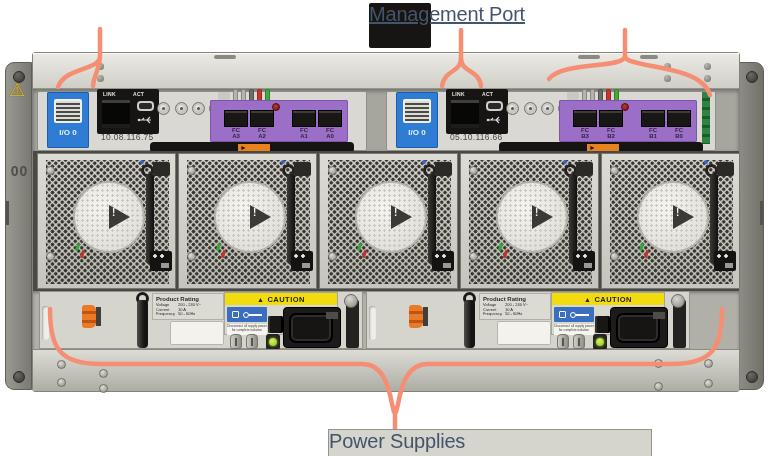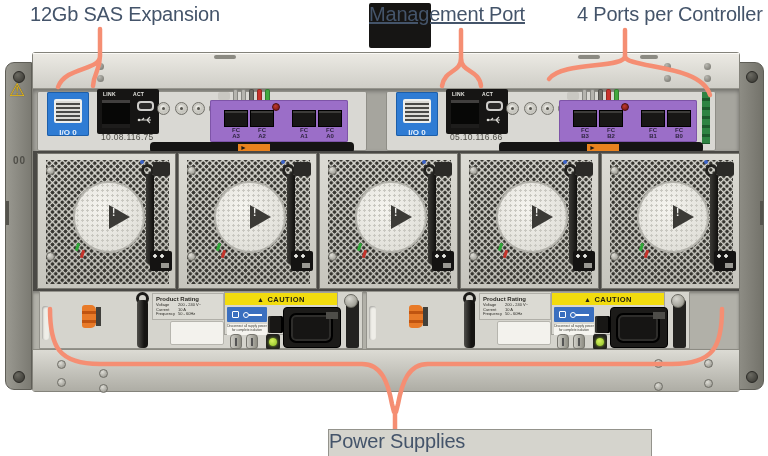--- a/index.html
+++ b/index.html
@@ -18,21 +18,21 @@
 
   
   .ear{top:62px;width:27px;height:328px;background:linear-gradient(90deg,#9a9991,#7b7a72);
        border:1px solid #5f5e57;z-index:4;}
   .ear.left{left:5px;border-radius:9px 0 0 9px;}
   .ear.right{left:739px;width:25px;border-radius:0 9px 9px 0;background:linear-gradient(90deg,#8d8c84,#73726a);}
   .ear-screw{width:12px;height:12px;border-radius:50%;
        background:radial-gradient(circle at 35% 30%,#6b6a62,#35342f);border:1px solid #2b2a26;}
   .hazard{left:3px;top:17px;font-size:18px;color:#F2C21E;line-height:20px;
           text-shadow:0 0 1px #3a3000;}
-  .slot-id{left:0;top:92px;width:27px;text-align:center;font-size:10px;font-weight:bold;color:#4f4e48;letter-spacing:1px;}
+  .slot-id{left:0;top:100px;width:27px;text-align:center;font-size:14px;font-weight:bold;color:#4f4e48;letter-spacing:1px;}
   .notch{top:138px;width:3px;height:24px;background:#54534d;}
 
   
   .body{left:32px;top:52px;width:708px;height:340px;z-index:5;
         background:linear-gradient(#e7e6e0,#c7c6be);
         border:1px solid #84837b;border-radius:3px;}
   .top-band{left:0;top:0;width:706px;height:36px;
         background:linear-gradient(#eceae4,#cfceC7);
         border-bottom:1px solid #96958d;box-shadow:inset 0 1px 0 #fbfaf6;}
   .tslot{height:4px;background:#8b8a82;border-radius:2px;top:2px;}
@@ -47,21 +47,21 @@
   .bottom-band{left:0;top:296px;width:706px;height:42px;
         background:linear-gradient(#dcdbd4,#aeada5);border-top:1px solid #8c8b83;}
   .screw{width:9px;height:9px;border-radius:50%;
         background:radial-gradient(circle at 35% 30%,#deddd6,#8e8d85);
         border:1px solid #6f6e67;}
 
   
   .ctrl{top:2px;width:330px;height:60px;background:#d9d8d3;
         border:1px solid #8f8e87;border-radius:2px;}
   .cid{left:10px;top:2px;font-size:9px;font-weight:bold;color:#55544e;}
-  .sasport{left:9px;top:0;width:42px;height:44px;background:#2F7CD4;border-radius:2px;
+  .sasport{left:9px;top:0;width:42px;height:56px;background:#2F7CD4;border-radius:2px;
         box-shadow:inset 0 0 0 1px #1d5ea8;}
   .sas-conn{left:7px;top:7px;width:28px;height:24px;border:2px solid #eef0ee;border-radius:2px;
         background:repeating-linear-gradient(180deg,#dddcd6 0 2px,#4a4a46 2px 4px);}
   .iolbl{left:0;top:36px;width:42px;text-align:center;font-size:8px;font-weight:bold;color:#e9f1fb;}
   .mgmt{left:59px;top:-3px;width:62px;height:45px;background:#161514;border-radius:2px;}
   .mlbl{top:2px;font-size:5px;font-weight:bold;color:#e6e6e1;letter-spacing:.3px;}
   .mlbl.l{left:6px;} .mlbl.a{left:36px;}
   .msfp{left:5px;top:11px;width:28px;height:28px;background:#070706;
         box-shadow:inset 0 3px 0 #413f3e, inset 0 -4px 0 #1e1d1c;}
   .usb{left:40px;top:12px;width:17px;height:10px;border:2px solid #cfcecb;border-radius:4px;background:#2a2928;}
@@ -160,23 +160,21 @@
   .inlet-tag{left:42px;top:4px;width:12px;height:7px;background:#4e4d49;}
   .pbracket{left:306px;top:8px;width:13px;height:48px;background:#232220;border-radius:2px;}
   .ps-screw{left:304px;top:2px;width:14px;height:14px;border-radius:50%;
         background:radial-gradient(circle at 38% 32%,#d8d7d0,#8a897f);border:1px solid #6b6a62;}
 </style>
 </head>
 <body>
 
 <div class="stage">
 
-  <div class="lbl sas">12Gb SAS Expansion</div>
   <div class="lbl mgmt">Management Port</div>
-  <div class="lbl ports">4 Ports per Controller</div>
   <div class="lbl psu">Power Supplies</div>
 
   <svg class="lines" width="768" height="456" viewBox="0 0 768 456" fill="none" stroke="#F58E73" stroke-width="4.5" stroke-linecap="round">
     <path d="M100 29 L100 56 M100 56 C100 71 66 66 58 87 M100 56 C100 71 94 72 93 86"></path>
     <path d="M461 30 L461 58 M461 58 C461 73 445 69 442 86 M461 58 C461 73 479 69 481 86"></path>
     <path d="M625 30 L625 56 M625 56 C625 69 562 61 549 79 M625 56 C625 69 701 63 710 95"></path>
     <path d="M50 309 C50 346 58 364 100 364 L362 364 C382 364 388 383 392 404 L394 412
                                              M722 309 C722 346 714 364 672 364 L428 364 C408 364 402 383 398 404 L396 412
                                              M395 409 L395 429"></path>
   </svg>

